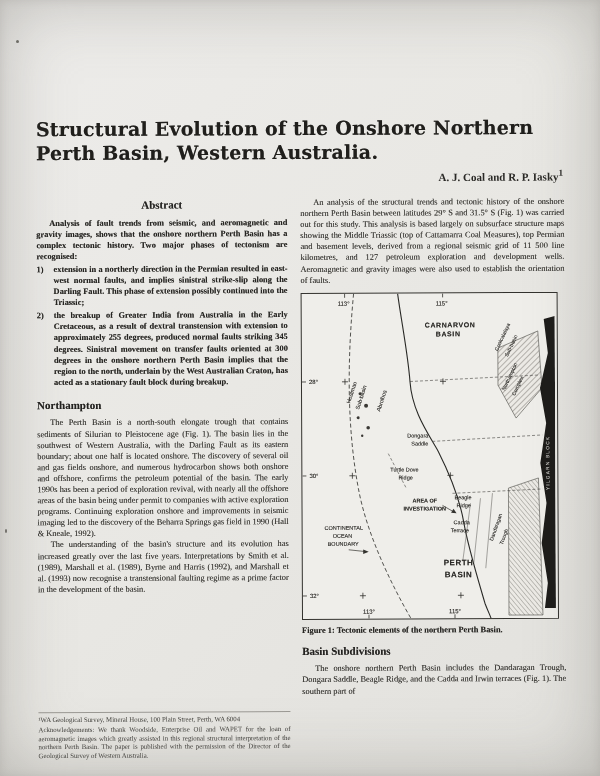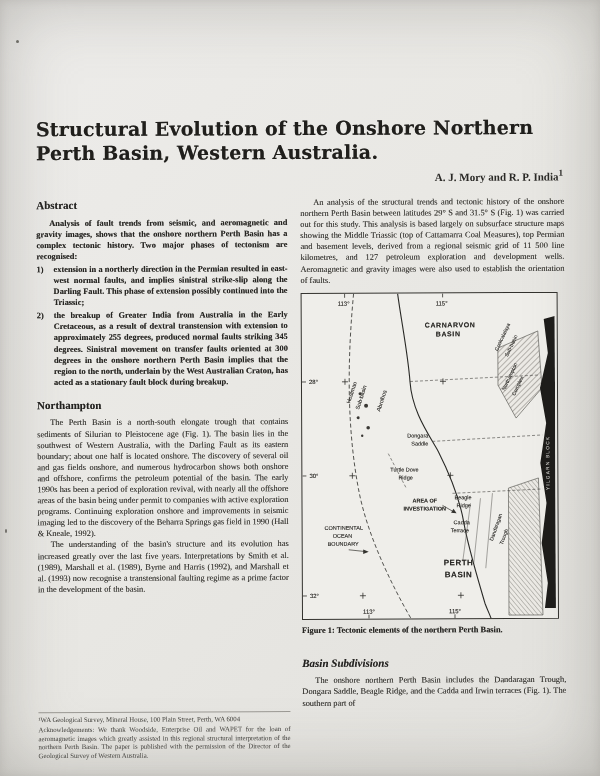--- a/index.html
+++ b/index.html
@@ -15,29 +15,29 @@
   .title{position:absolute;top:103px;left:37px;width:500px;
     font-family:"DejaVu Serif",serif;font-size:19px;line-height:1.28;font-weight:bold;
     color:#201f1c;letter-spacing:.2px;text-shadow:0 0 .5px rgba(32,31,28,.55);}
   .authors{position:absolute;top:169px;left:300px;width:264px;text-align:right;
     font-weight:bold;font-size:11px;color:#2a2926;}
   .col{position:absolute;top:197px;font-size:8.4px;line-height:1.32;text-align:justify;
     text-shadow:0 0 .35px rgba(45,44,40,.5);}
   .col-left{left:37px;width:251px;}
   .col-right{left:301px;width:264px;}
   h2{font-size:11px;font-weight:bold;color:#232220;margin:0 0 5px 0;}
-  .h-center{text-align:left;}
+  .h-center{text-align:center;}
   p{margin:0;}
   .indent{text-indent:13px;}
   .bold-text{font-weight:bold;color:#262522;}
   .body-text{color:#34332f;}
   .list-row{display:flex;margin-top:2px;}
   .list-num{width:17px;flex:0 0 17px;font-weight:bold;color:#262522;}
   .list-body{flex:1;font-weight:bold;color:#262522;text-align:justify;}
-  .mt8{margin-top:20px;font-style:italic;}
+  .mt8{margin-top:8px;}
   .mt10{margin-top:10px;}
   .figure-box{margin-top:7px;width:255px;border:1px solid #33322e;background:#efeeea;}
   svg{display:block;font-family:"Liberation Sans","DejaVu Sans",sans-serif;}
   svg text{fill:#2b2a27;}
   .m6{font-size:6px;}
   .m55{font-size:5.5px;}
   .m5{font-size:5.2px;}
   .mb7{font-size:7px;font-weight:bold;letter-spacing:.6px;}
   .mb8{font-size:8px;font-weight:bold;letter-spacing:.5px;}
   .mwhite{fill:#efeeea;font-size:4.8px;letter-spacing:1.2px;}
@@ -47,21 +47,21 @@
   .footnote p{margin:0 0 1px 0;}
 </style>
 </head>
 <body>
 
 <div class="sheet">
 
   <h1 class="title">Structural Evolution of the Onshore Northern Perth Basin, Western Australia.</h1>
 
   <div class="authors">
-    <span>A. J. Mory and R. P. India</span><sup>1</sup>
+    <span>A. J. Coal and R. P. Iasky</span><sup>1</sup>
   </div>
 
   <div class="col col-left">
     <h2 class="h-center">Abstract</h2>
     <p class="indent bold-text">Analysis of fault trends from seismic, and aeromagnetic and gravity images, shows that the onshore northern Perth Basin has a complex tectonic history. Two major phases of tectonism are recognised:</p>
 
     <div class="list-row">
       <span class="list-num">1)</span>
       <p class="list-body">extension in a northerly direction in the Permian resulted in east-west normal faults, and implies sinistral strike-slip along the Darling Fault. This phase of extension possibly continued into the Triassic;</p>
     </div>

